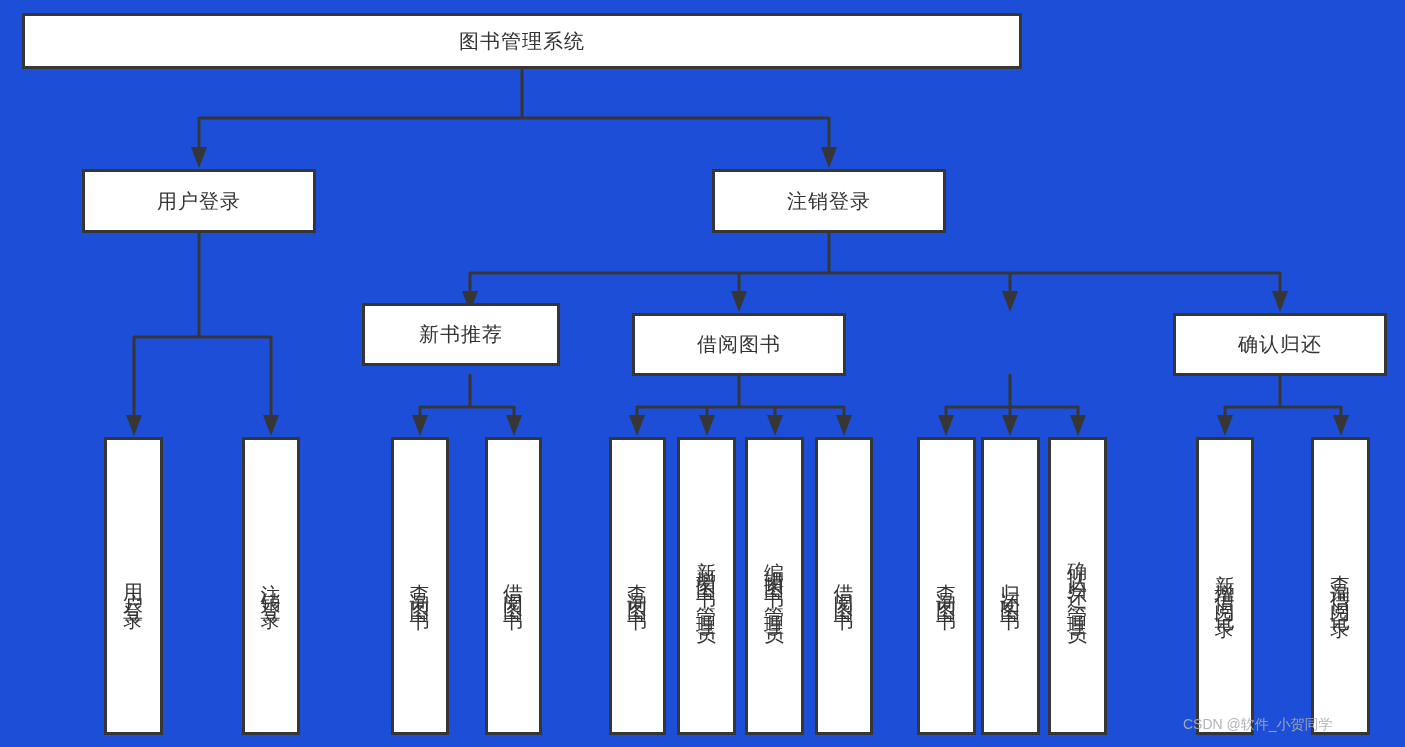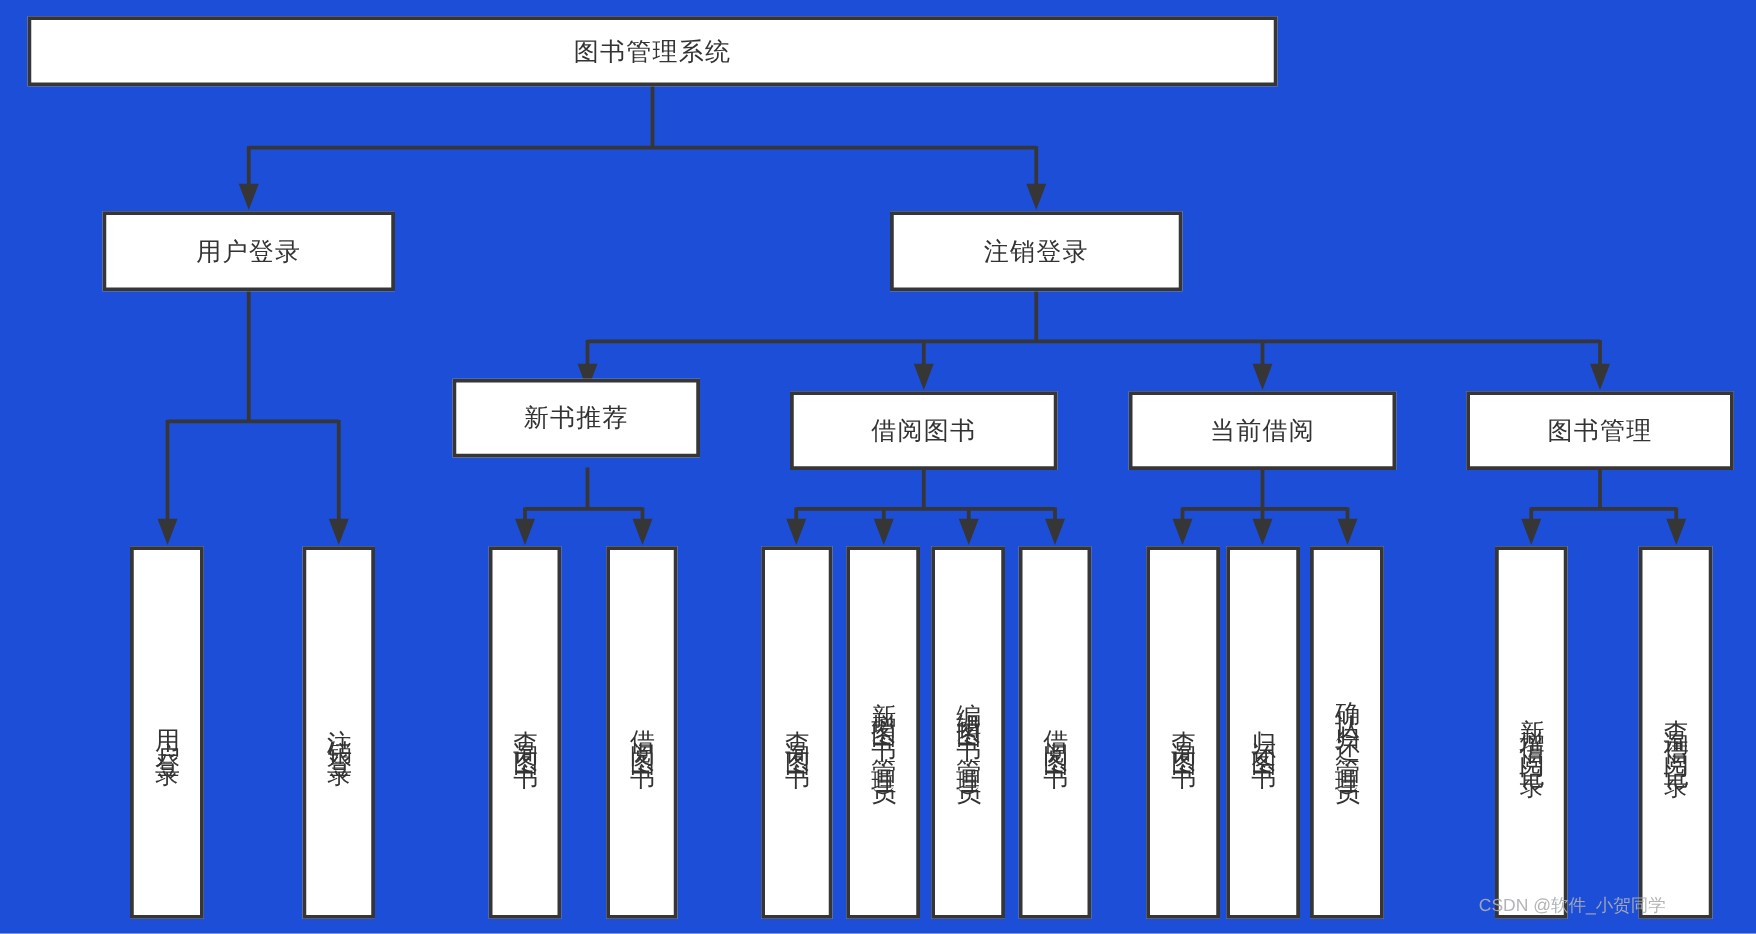--- a/index.html
+++ b/index.html
@@ -117,22 +117,21 @@
     </g>
   </svg>
 
   <div class="box n-root">图书管理系统</div>
 
   <div class="box n-l2a">用户登录</div>
   <div class="box n-l2b">注销登录</div>
 
   <div class="box n-l3a">新书推荐</div>
   <div class="box n-l3b">借阅图书</div>
-  <div class="box n-l3c">当前借阅</div>
-  <div class="box n-l3d">图书管理</div>
+  <div class="box n-l3d">确认归还</div>
 
   <div class="box leaf f-01">
     <span class="vtext">用户登录</span>
   </div>
   <div class="box leaf f-02">
     <span class="vtext">注销登录</span>
   </div>
   <div class="box leaf f-03">
     <span class="vtext">查询图书</span>
   </div>

